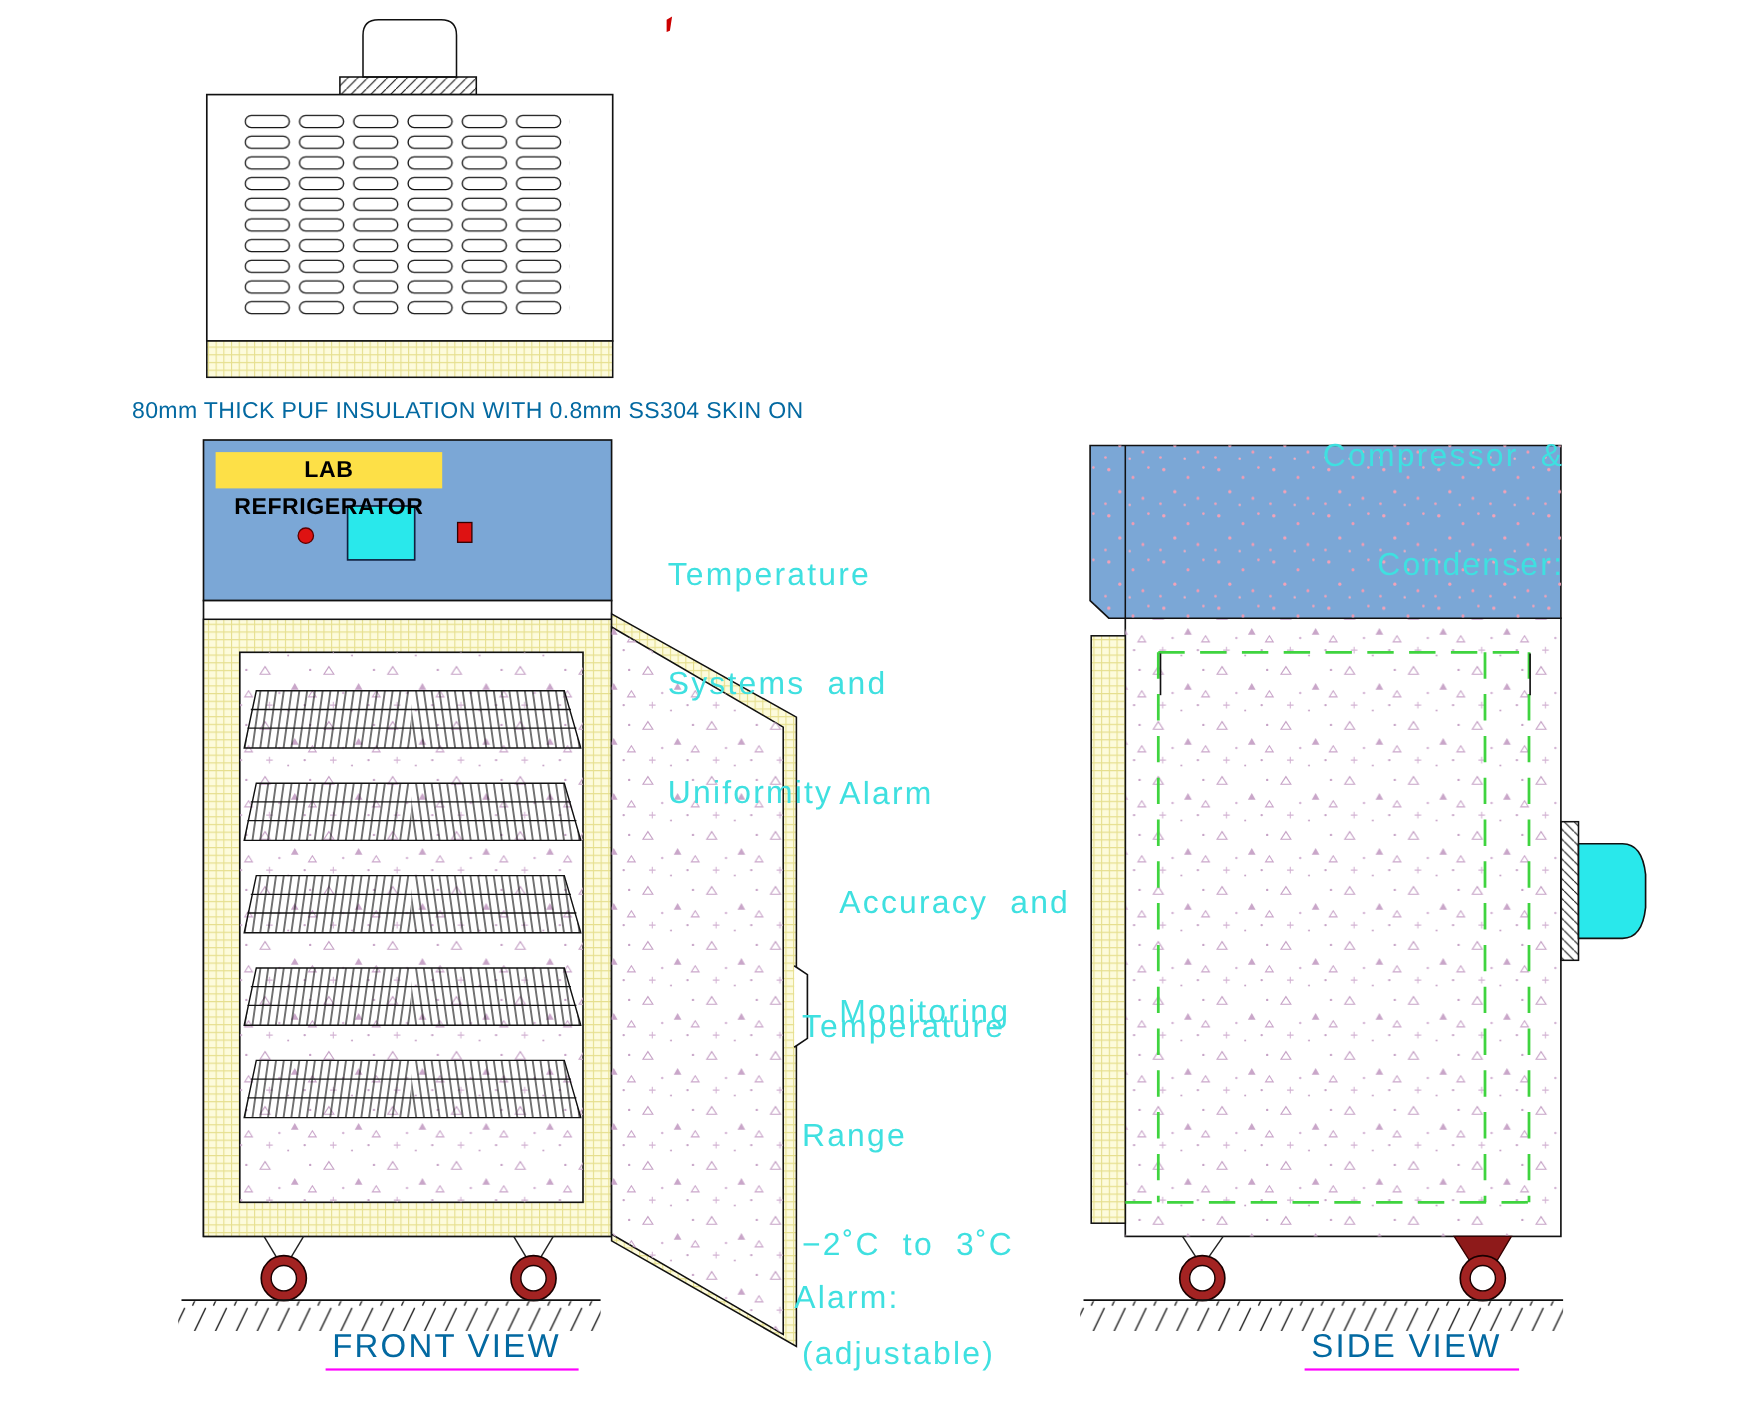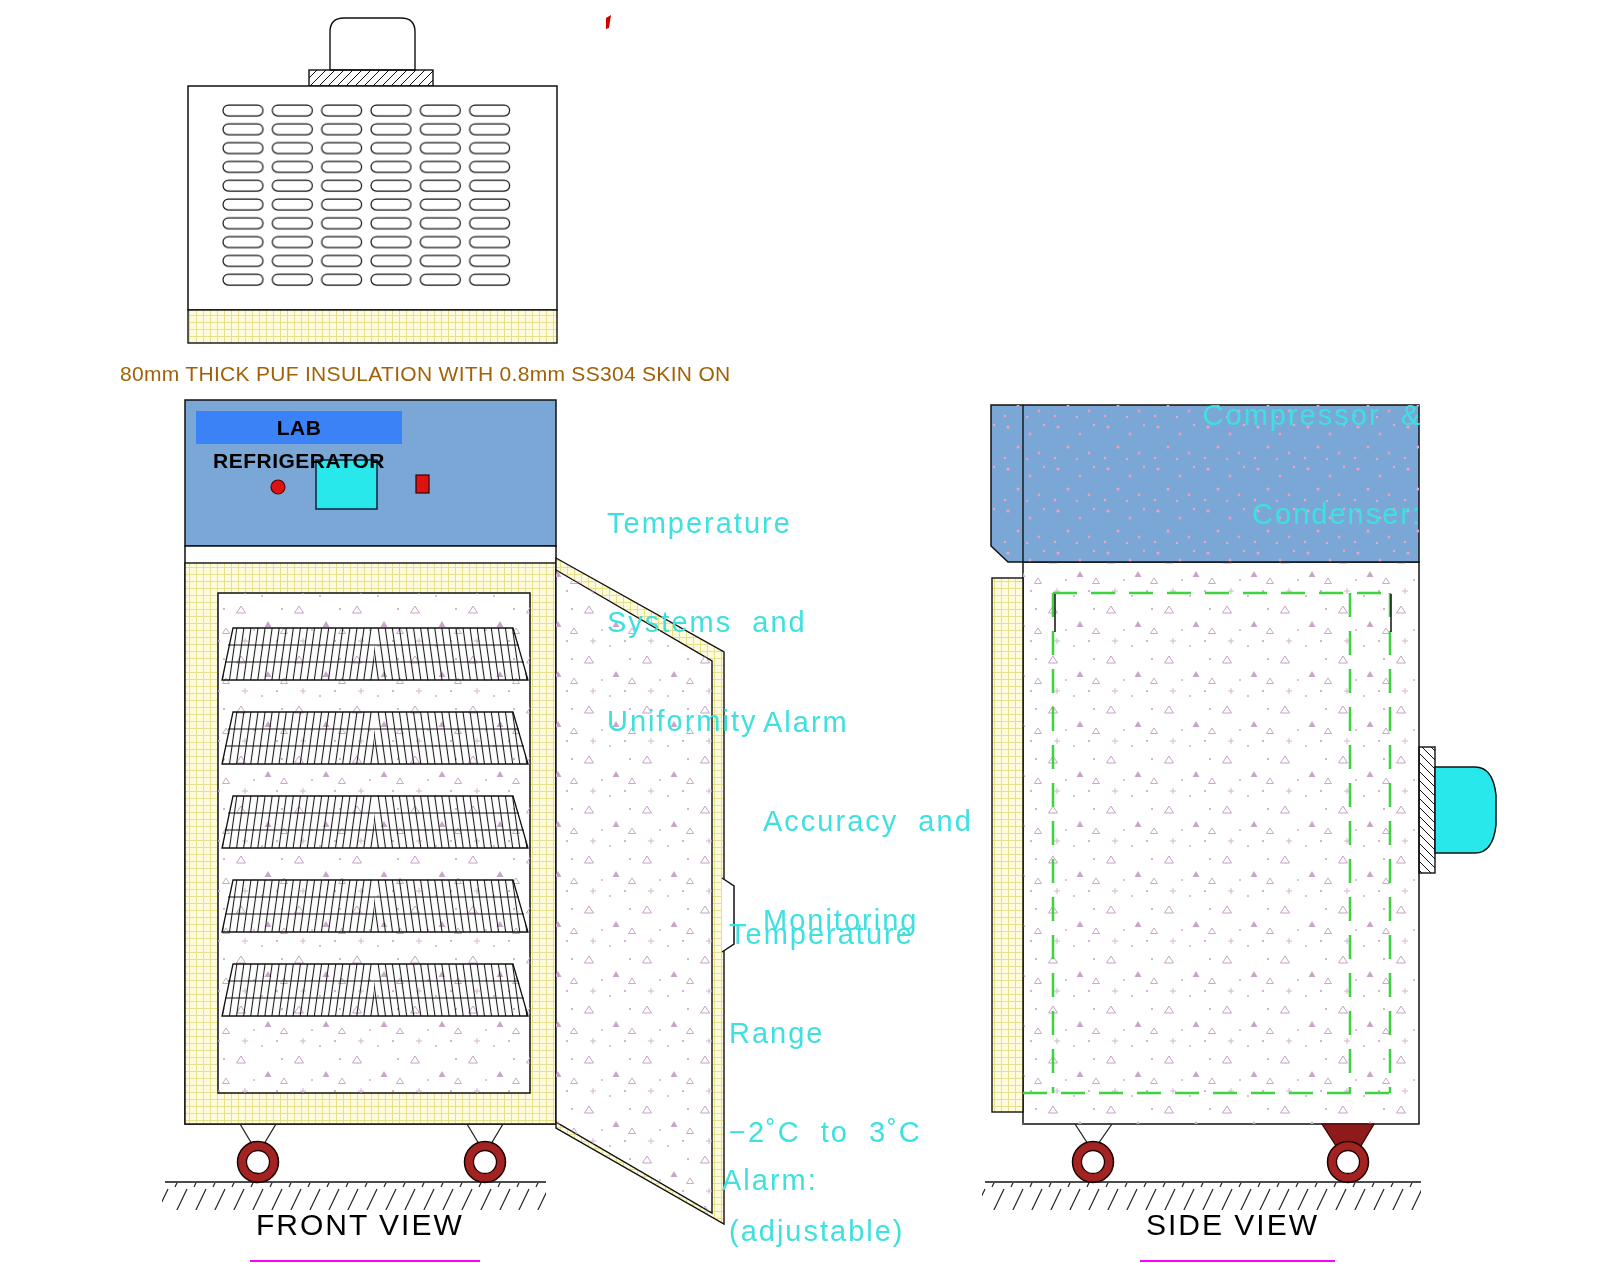--- a/index.html
+++ b/index.html
@@ -1,25 +1,25 @@
 <!DOCTYPE html>
 <html><head>
 <meta charset="utf-8">
 <style>
   html,body{margin:0;padding:0;background:#ffffff;}
   #canvas{position:relative;width:1600px;height:1280px;background:#fff;overflow:hidden;
           font-family:"Liberation Sans",sans-serif;}
   #art{position:absolute;left:0;top:0;}
   .txt{position:absolute;}
-  .note{font-size:21px;color:#a16207;letter-spacing:.3px;white-space:pre;}
-  .panel-label{background:#3b82f6;color:#000;font-weight:bold;font-size:21px;
+  .note{font-size:21px;color:#0369a1;letter-spacing:.3px;white-space:pre;}
+  .panel-label{background:#fde047;color:#000;font-weight:bold;font-size:21px;
                width:206px;height:33px;line-height:33px;text-align:center;letter-spacing:.5px;}
   .cad{color:#3FE0E0;font-size:29px;line-height:33px;letter-spacing:2px;white-space:pre;}
-  .caption{color:#000000;font-size:30px;letter-spacing:2px;white-space:pre;
-           border-bottom:2px solid #FF00FF;padding:0 16px 18px 6px;}
+  .caption{color:#0369a1;font-size:30px;letter-spacing:2px;white-space:pre;
+           border-bottom:2px solid #FF00FF;padding:0 16px 2px 6px;margin-left:46px;}
   .center{text-align:right;}
 </style>
 </head>
 <body>
 
 <div id="canvas">
 
 <svg id="art" width="1600" height="1280" viewBox="0 0 1600 1280">
   <defs>
 

